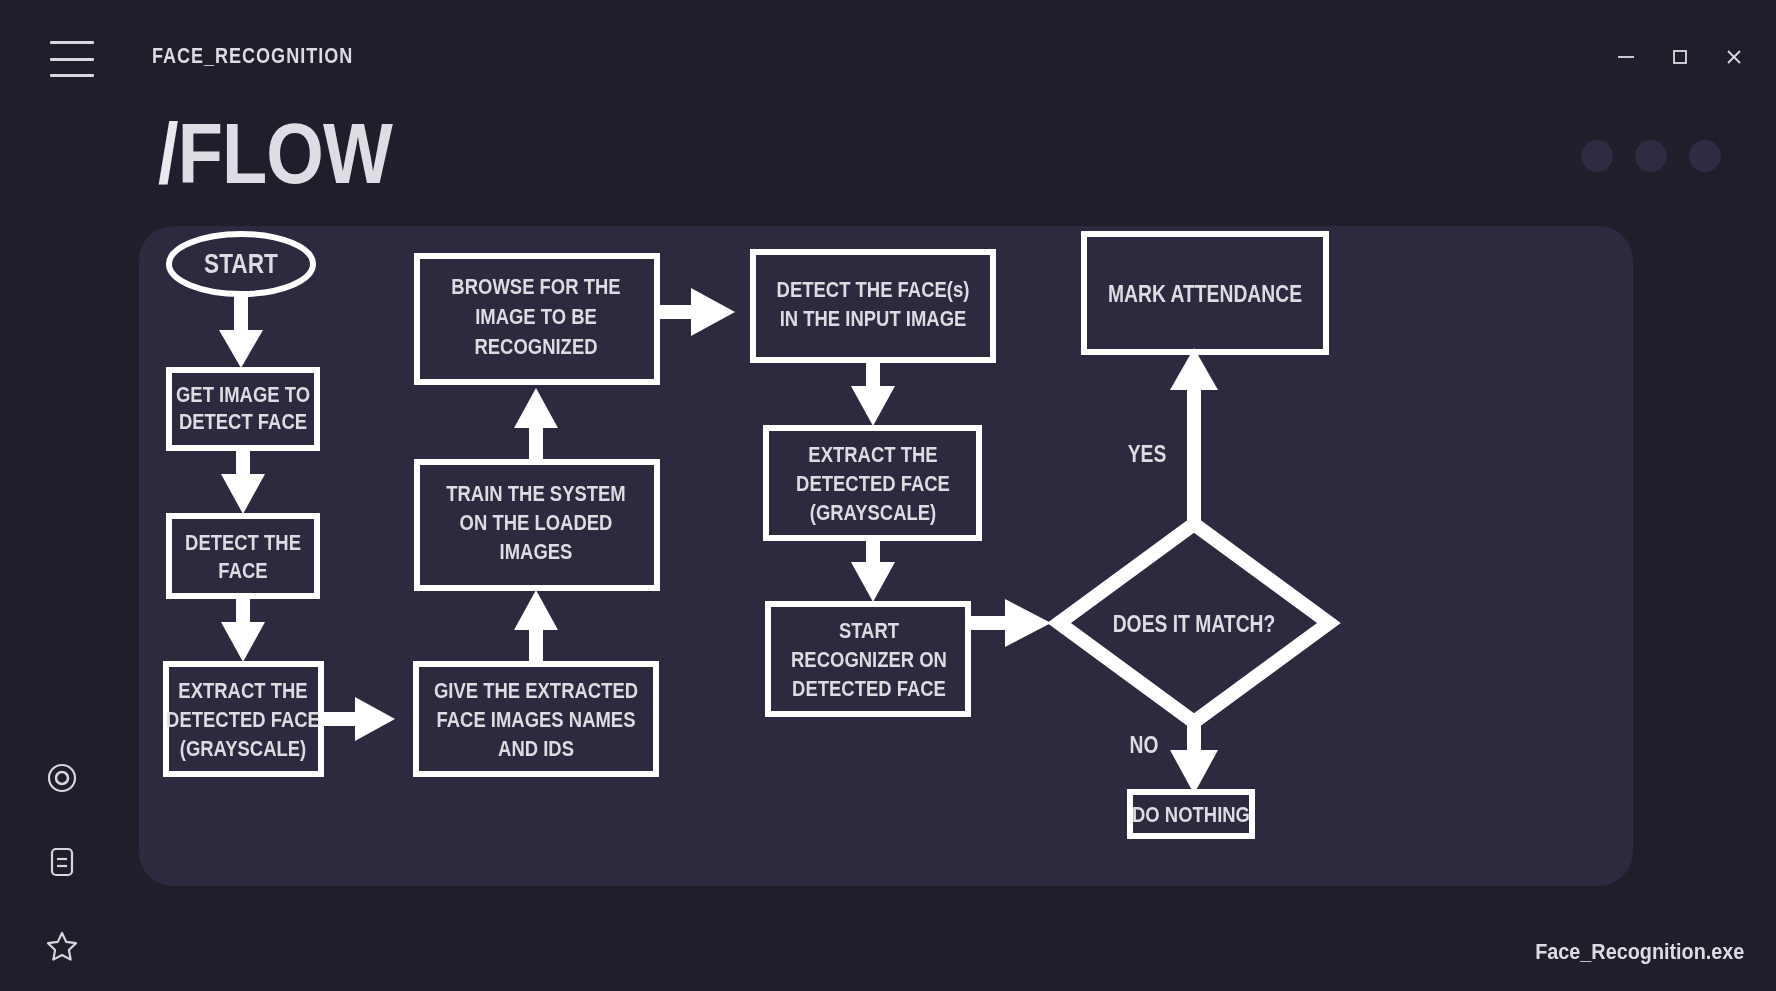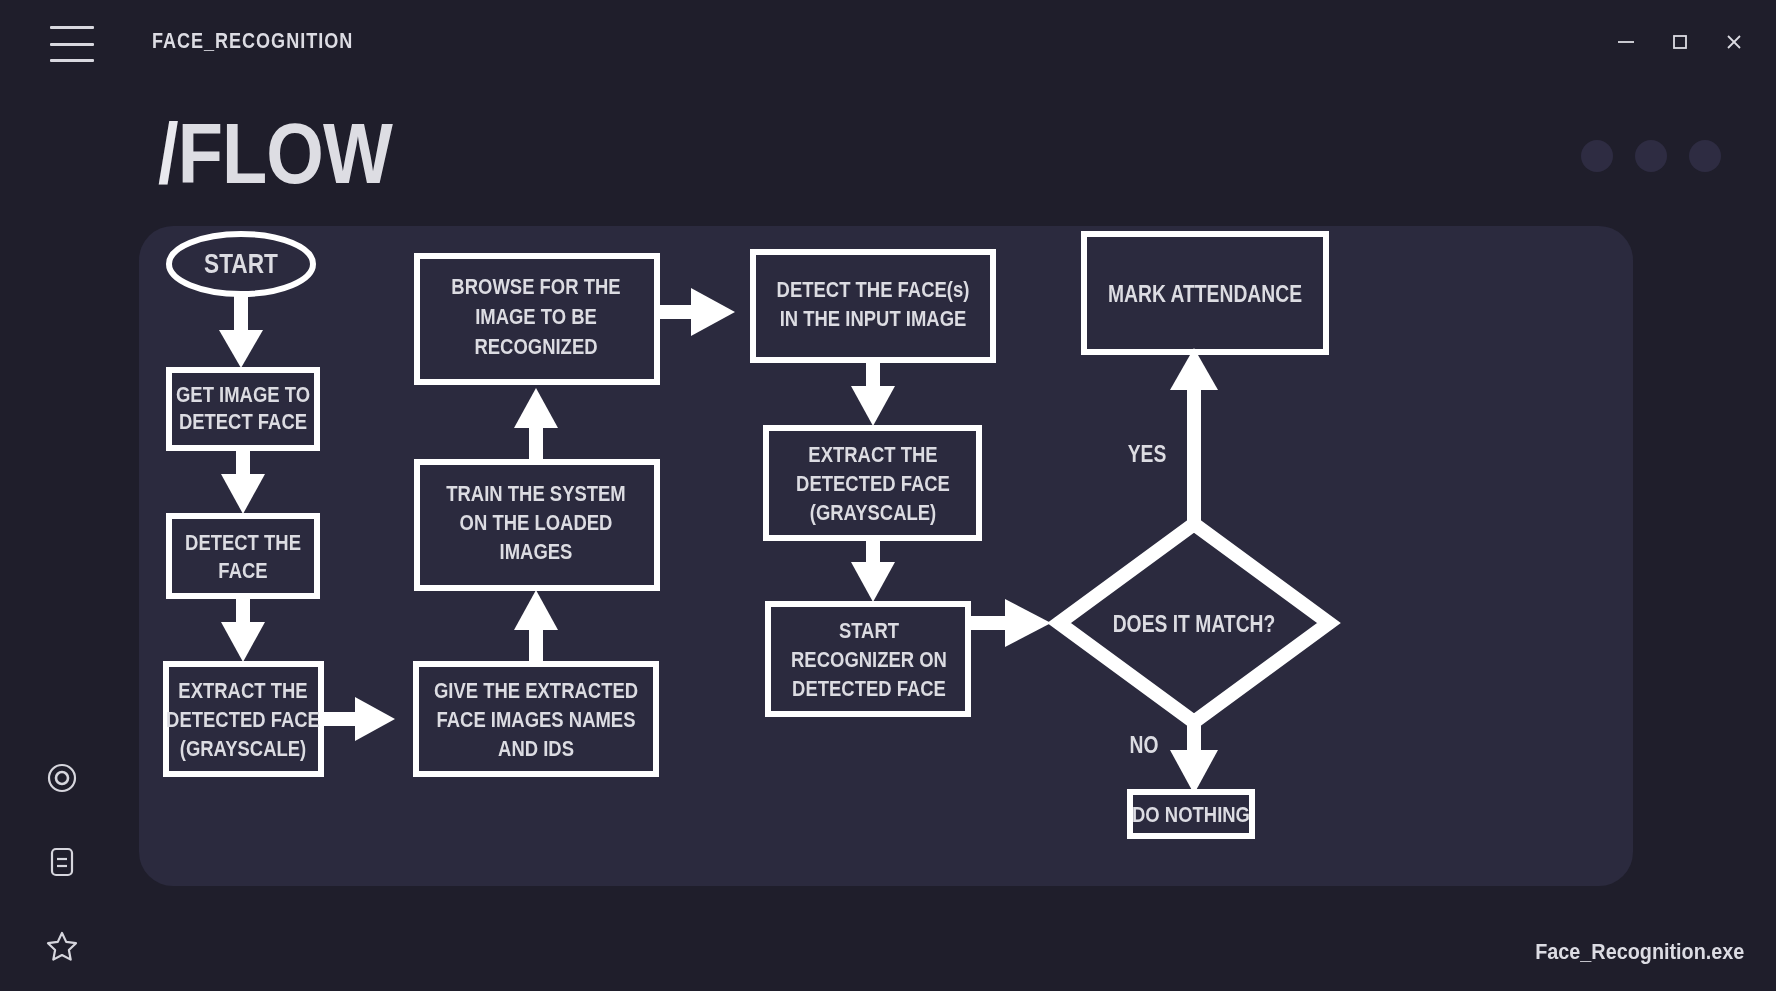--- a/index.html
+++ b/index.html
@@ -5,21 +5,21 @@
   html,body{margin:0;padding:0;}
   body{
     width:1776px;height:991px;
     background:#1f1e2b;
     font-family:"Liberation Sans", sans-serif;
     overflow:hidden;
     position:relative;
   }
   
   .titlebar{
-    position:absolute;left:0;top:0;width:1776px;height:92px;
+    position:absolute;left:0;top:15px;width:1776px;height:92px;
   }
   .hamburger{
     position:absolute;left:50px;top:26px;width:44px;height:36px;
     display:flex;flex-direction:column;justify-content:space-between;
     cursor:pointer;
   }
   .hamburger i{display:block;height:3px;background:#d8d8df;border-radius:1px;}
   .app-title{
     position:absolute;left:152px;top:28px;
     font-size:22px;letter-spacing:1.2px;color:#dcdce3;

